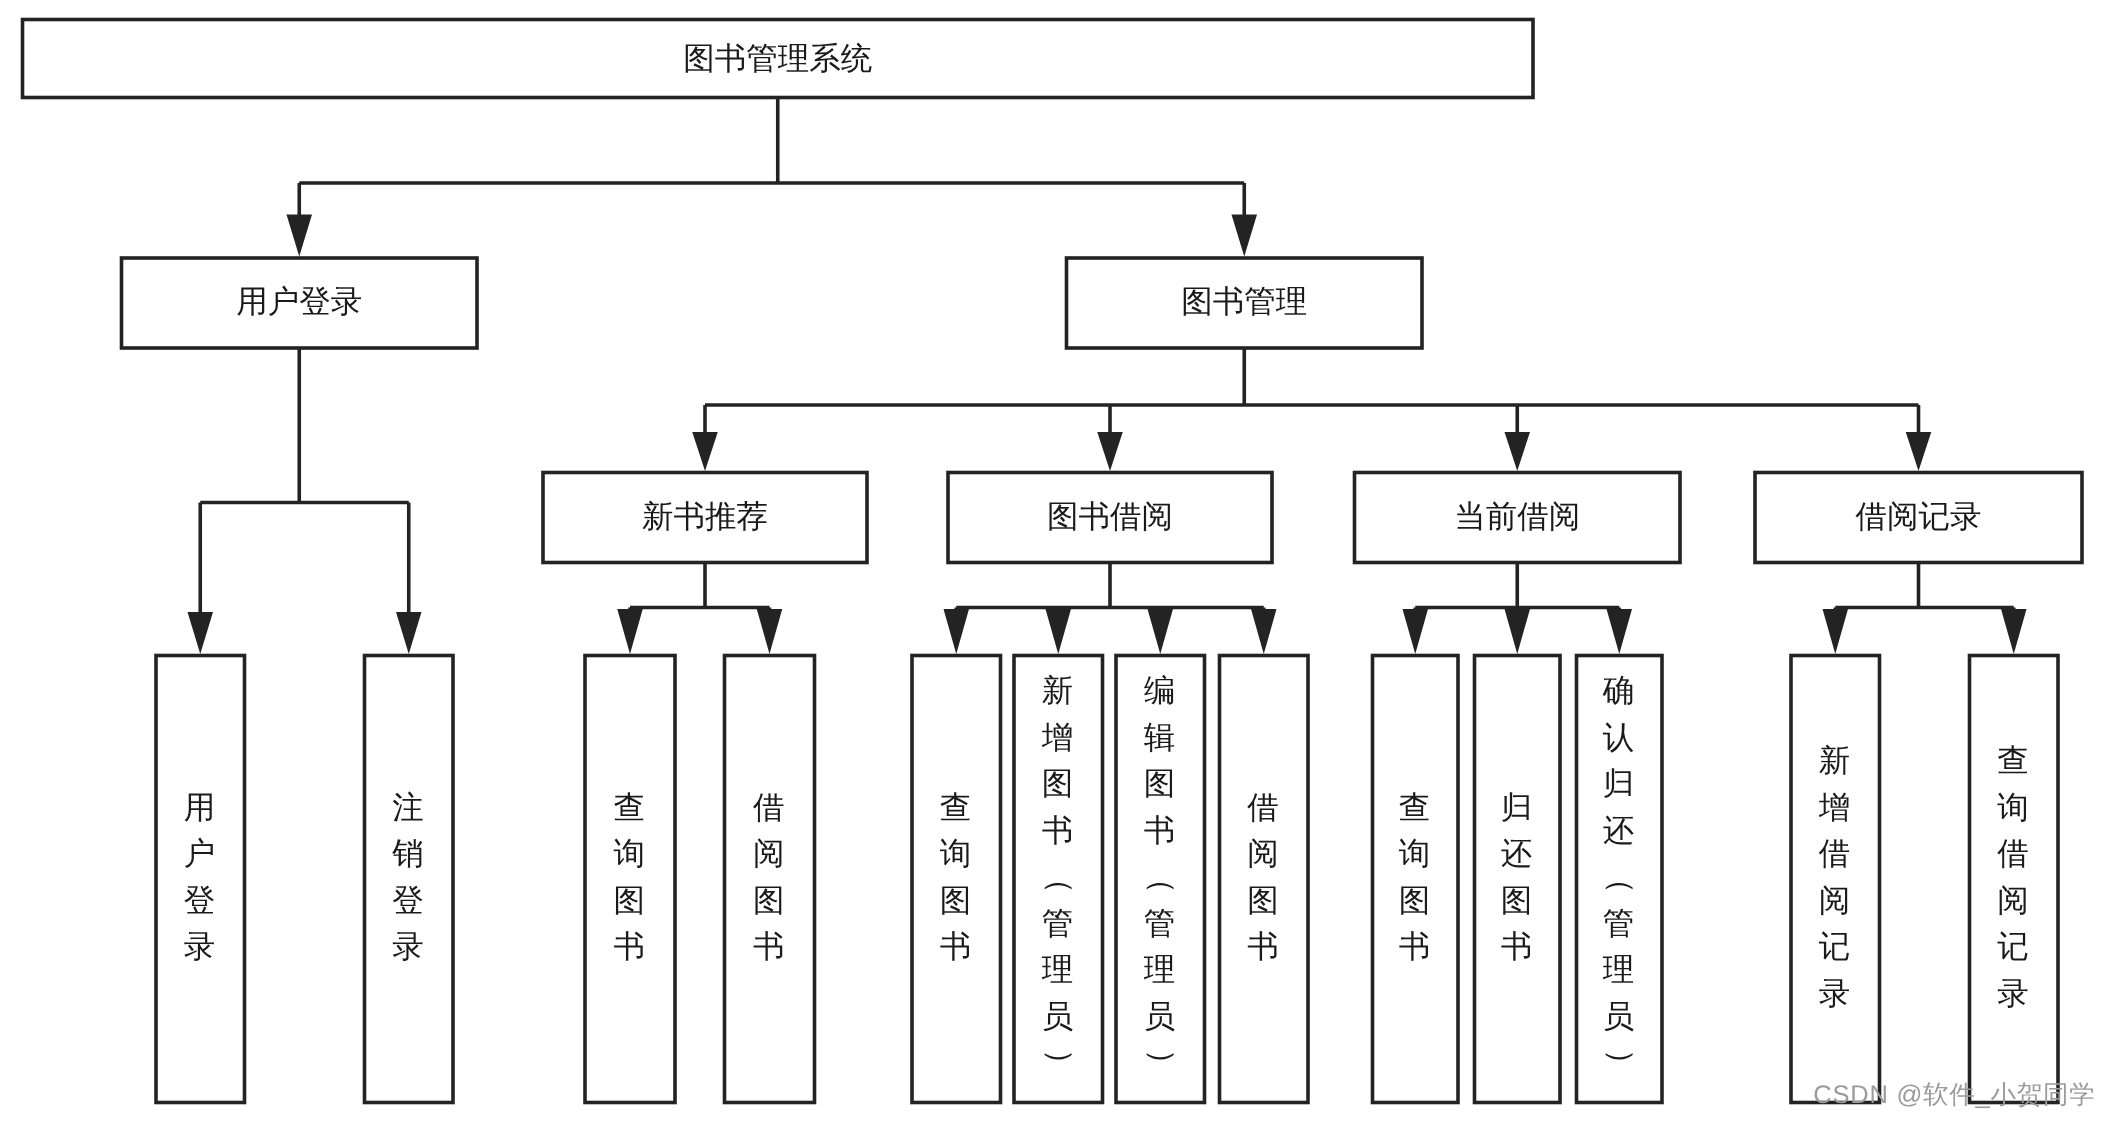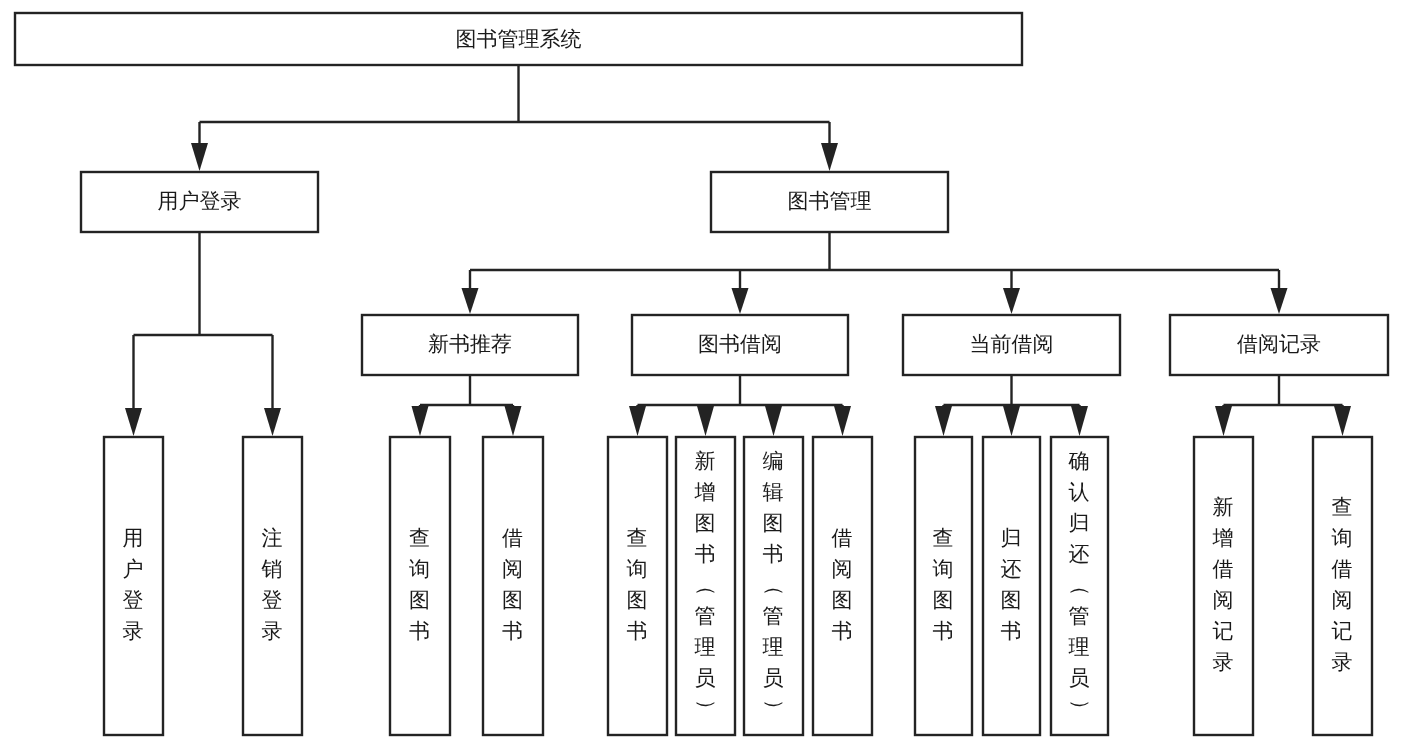--- a/index.html
+++ b/index.html
@@ -301,13 +301,14 @@
             <text class="node-label vertical" x="1342.5" y="539.5">询</text>
             <text class="node-label vertical" x="1342.5" y="570.5">借</text>
             <text class="node-label vertical" x="1342.5" y="601.5">阅</text>
             <text class="node-label vertical" x="1342.5" y="632.5">记</text>
             <text class="node-label vertical" x="1342.5" y="663.5">录</text>
           </g>
         </g>
       </g>
   </svg>
 
+  <div class="watermark">CSDN @软件_小贺同学</div>
 </div>
 
 </body></html>

